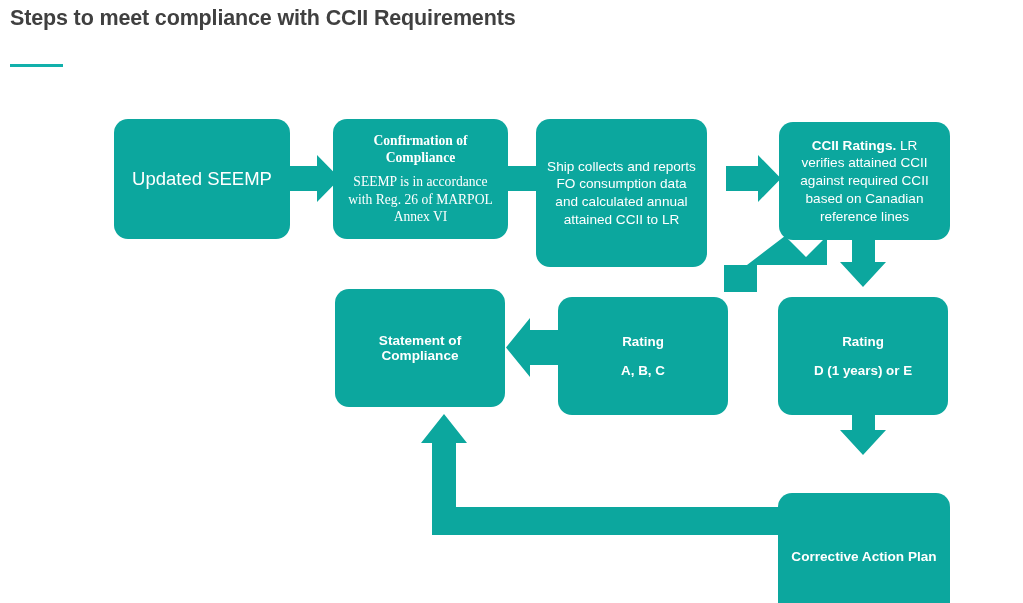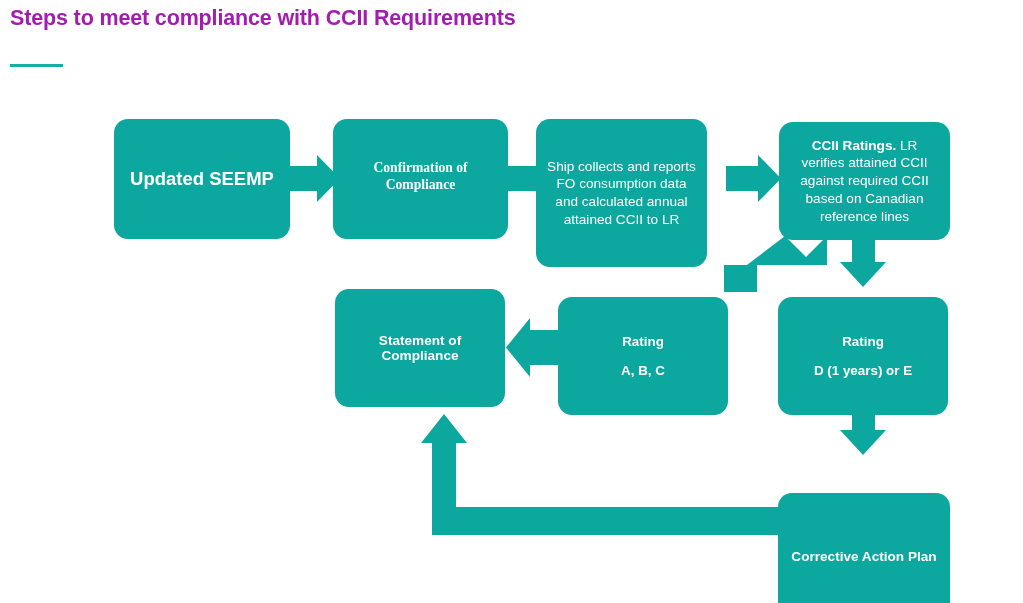--- a/index.html
+++ b/index.html
@@ -19,21 +19,21 @@
     overflow: hidden;
   }
 
   
   #page-title {
     position: absolute;
     left: 10px;
     top: 6px;
     font-size: 21.5px;
     font-weight: bold;
-    color: #a21caf;
+    color: #404040;
     letter-spacing: -0.15px;
     white-space: nowrap;
   }
   #title-accent {
     position: absolute;
     left: 10px;
     top: 64px;
     width: 53px;
     height: 3px;
     background: #11b0ab;
@@ -49,21 +49,21 @@
     justify-content: center;
     text-align: center;
     color: #ffffff;
     box-sizing: border-box;
     padding: 6px 10px;
     z-index: 3;
   }
   .node .txt { width: 100%; }
   .node .line { display: block; }
 
-  .n-lg   { font-size: 18.5px; font-weight: 700; line-height: 1.32; }
+  .n-lg   { font-size: 18.5px; font-weight: 400; line-height: 1.32; }
   .n-md   { font-size: 13.6px; font-weight: 400; line-height: 1.30; }
   .n-bold { font-weight: bold; }
   .n-hdr  { font-size: 13.6px; font-weight: bold; line-height: 1.28; display:block; margin-bottom: 6px;}
   .n-rating { font-size: 13.4px; font-weight: bold; line-height: 1.30; margin-top: 8px; }
   .n-rating .sub { display:block; margin-top: 12px; }
   .n-cap  { font-size: 13.6px; font-weight: bold; }
 
   
   #node-seemp      { left:114px; top:119px;  width:176px; height:120px; }
   #node-confirm    { left:333px; top:119px;  width:175px; height:120px;font-family:Liberation Serif, serif; }
@@ -113,20 +113,21 @@
 
   <div class="node n-lg" id="node-seemp">
     <div class="txt">
       <span class="line">Updated SEEMP</span>
     </div>
   </div>
 
   <div class="node n-md" id="node-confirm">
     <div class="txt">
       <span class="n-hdr">Confirmation of Compliance</span>
+      <span class="line">SEEMP is in accordance with Reg. 26 of MARPOL Annex VI</span>
     </div>
   </div>
 
   <div class="node n-md" id="node-shipdata">
     <div class="txt">
       <span class="line">Ship collects and reports FO consumption data and calculated annual attained CCII to LR</span>
     </div>
   </div>
 
   <div class="node n-cap" id="node-statement">

